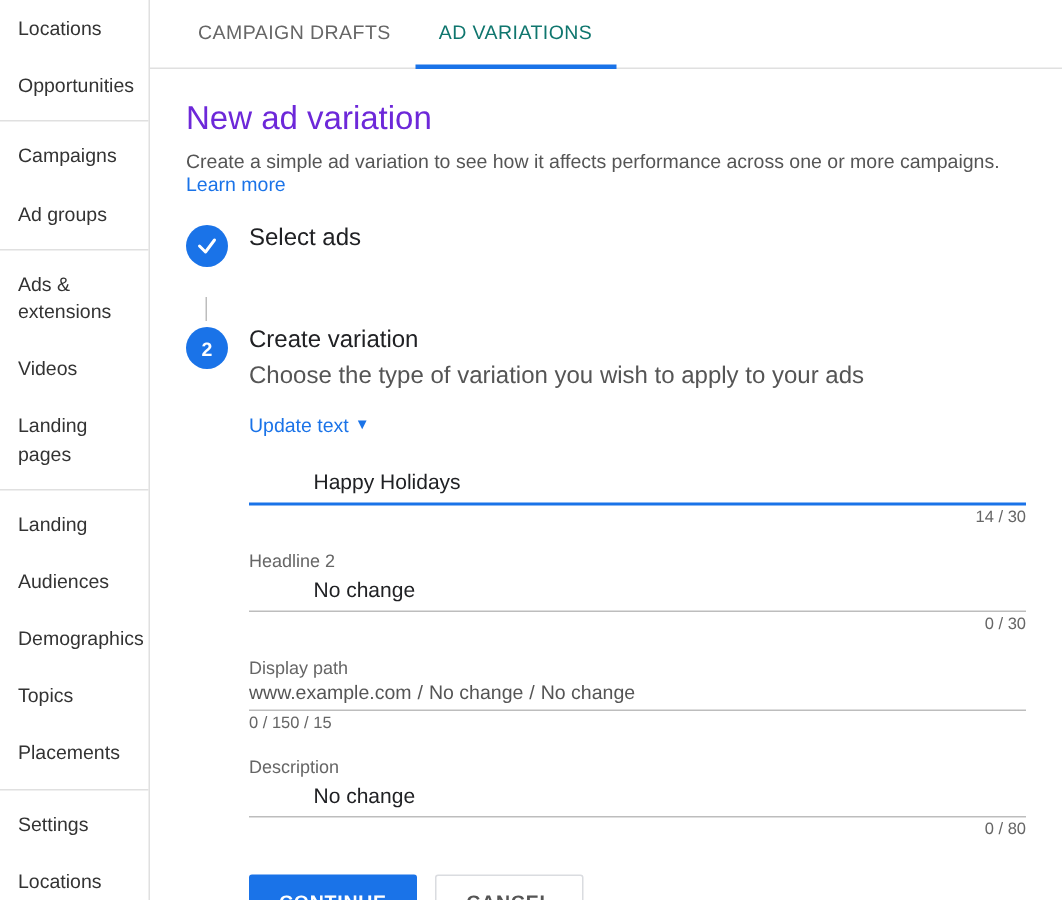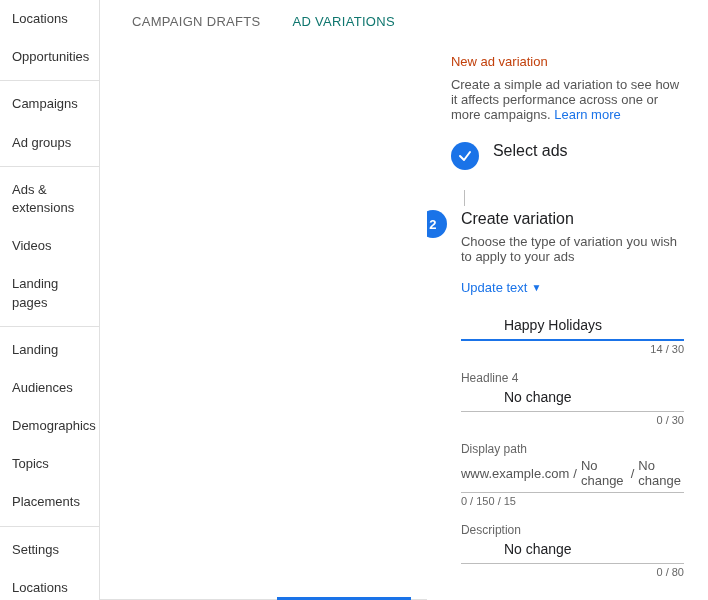--- a/index.html
+++ b/index.html
@@ -23,21 +23,21 @@
     .sidebar-divider {
       border: none;
       border-top: 1px solid #e0e0e0;
       margin: 4px 0;
     }
 
     
     .main {
       flex: 1;
       display: flex;
-      flex-direction: row;
+      flex-direction: column;
       overflow: hidden;
     }
 
     
     .tabs {
       display: flex;
       border-bottom: 1px solid #e0e0e0;
       padding: 0 16px;
     }
     .tab {
@@ -57,25 +57,24 @@
     }
 
     
     .content {
       flex: 1;
       overflow-y: auto;
       padding: 20px 24px;
     }
 
     .page-title {
-      font-size: 13px;
+      font-size: 22px;
       font-weight: 400;
-      color: #c2410c;
+      color: #6d28d9;
       margin-bottom: 8px;
-      margin-top: 34px;
     }
 
     .description-text {
       font-size: 13px;
       color: #555;
       margin-bottom: 20px;
     }
     .learn-more {
       color: #1a73e8;
       text-decoration: none;
@@ -110,21 +109,21 @@
       color: #fff;
     }
     .step-content { flex: 1; }
     .step-title {
       font-size: 16px;
       font-weight: 500;
       color: #202124;
       margin-bottom: 6px;
     }
     .step-subtitle {
-      font-size: 13px;
+      font-size: 16px;
       color: #555;
       margin-bottom: 12px;
     }
 
     
     .checkmark-icon { width: 14px; height: 14px; }
 
     
     .dropdown-btn {
       display: inline-flex;
@@ -286,21 +285,21 @@
 
         
         <div class="form-section">
           <div class="field-value">Happy Holidays</div>
           <div class="field-underline"></div>
           <div class="field-counter">14 / 30</div>
         </div>
 
         
         <div class="form-section">
-          <div class="field-label">Headline 4</div>
+          <div class="field-label">Headline 2</div>
           <div class="field-value">No change</div>
           <div class="field-underline-grey"></div>
           <div class="field-counter">0 / 30</div>
         </div>
 
         
         <div class="form-section">
           <div class="field-label">Display path</div>
           <div class="display-path-row">
             <span>www.example.com</span>

